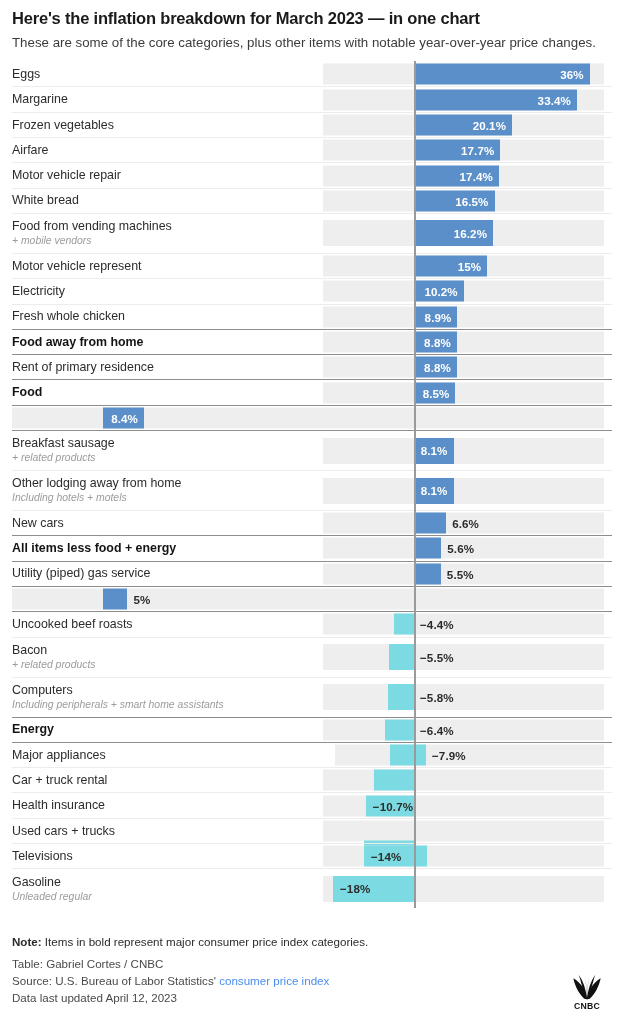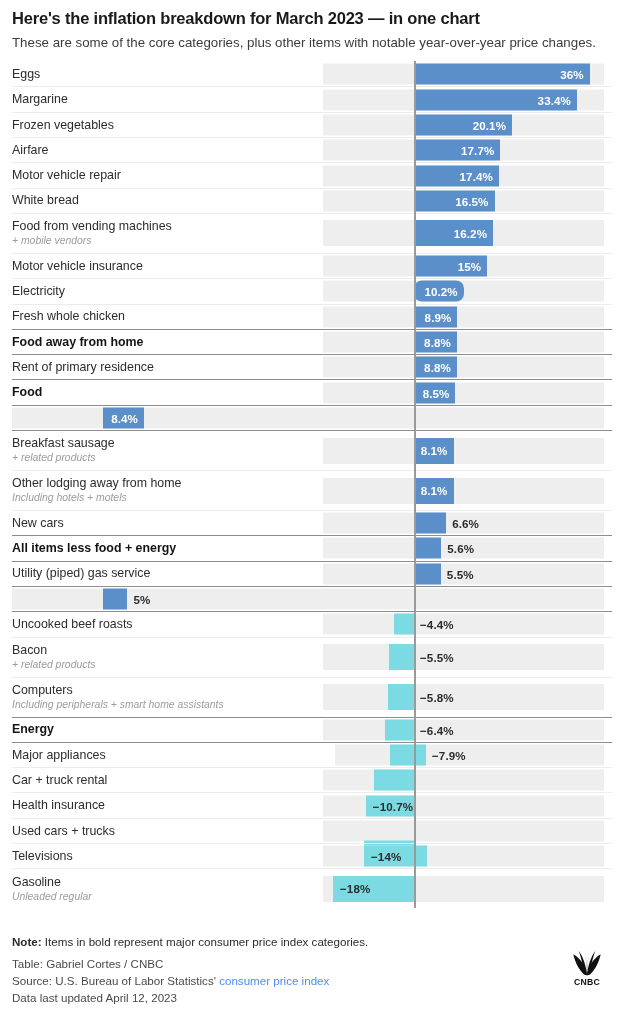--- a/index.html
+++ b/index.html
@@ -146,21 +146,21 @@
     color: #2b2b2b;
     margin-bottom: 7px;
     line-height: 1.3;
   }
   .note b { font-weight: bold; }
   .credits { font-size: 11.6px; color: #4a4a4a; line-height: 1.45; }
   .credits a, .credits .link { color: #4a8df0; text-decoration: none; }
   .logo {
     position: absolute;
     right: 2px;
-    bottom: 24px;
+    bottom: 0;
     width: 46px;
     height: 42px;
   }
   .logo svg { display: block; }
 </style>
 </head>
 <body>
 
 <div class="page">
 
@@ -245,36 +245,36 @@
           </div>
           <div class="track-wrap">
             <div class="track"></div>
             <div class="bar pos" style="width: 79.056px; left: 91px;">
               <span class="val inside">16.2%</span>
             </div>
           </div>
         </div>
         <div class="row">
           <div class="label">
-            <span class="name">Motor vehicle insurance</span>
+            <span class="name">Motor vehicle represent</span>
           </div>
           <div class="track-wrap">
             <div class="track"></div>
             <div class="bar pos" style="width: 73.2px; left: 91px;">
               <span class="val inside">15%</span>
             </div>
           </div>
         </div>
         <div class="row">
           <div class="label">
             <span class="name">Electricity</span>
           </div>
           <div class="track-wrap">
             <div class="track"></div>
-            <div class="bar pos" style="width: 49.776px; left: 91px; border-radius: 8px;">
+            <div class="bar pos" style="width: 49.776px; left: 91px;">
               <span class="val inside">10.2%</span>
             </div>
           </div>
         </div>
         <div class="row">
           <div class="label">
             <span class="name">Fresh whole chicken</span>
           </div>
           <div class="track-wrap">
             <div class="track"></div>

